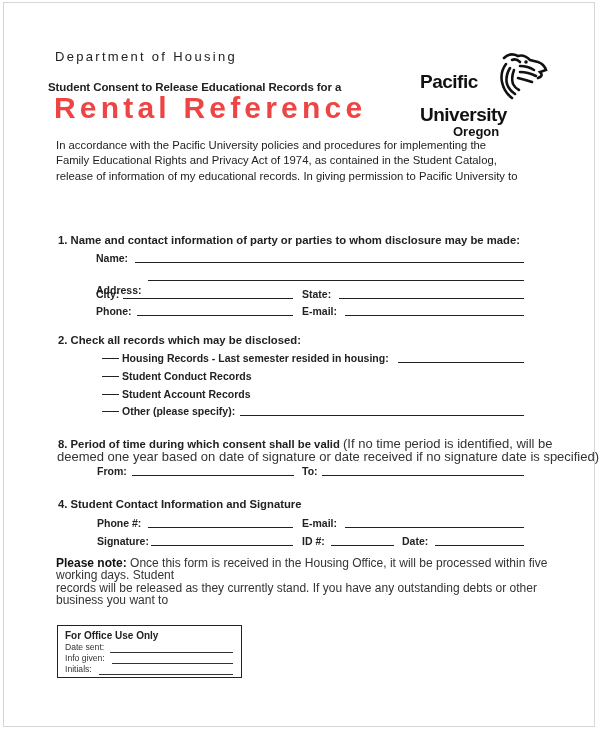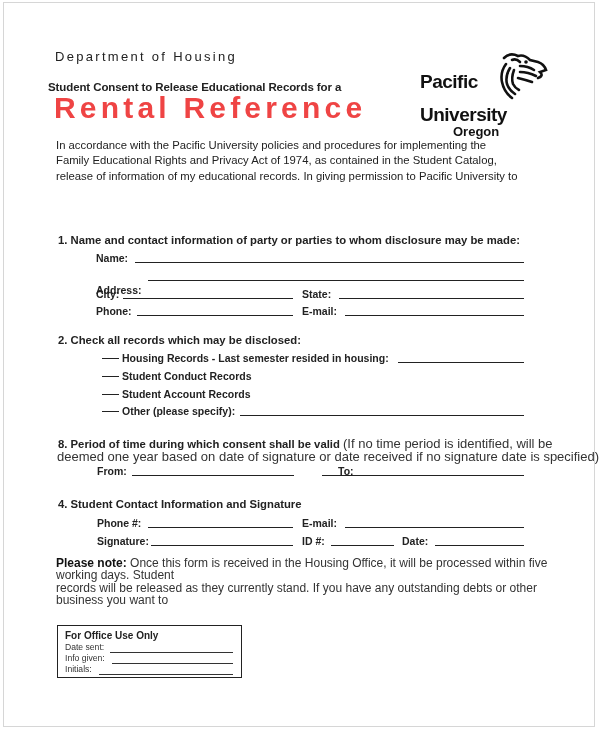--- a/index.html
+++ b/index.html
@@ -111,21 +111,21 @@
 <div class="abs lbl" style="left:102px; top:388px;"><span class="dash"></span><span>Student Account Records</span></div>
 
 <div class="abs lbl" style="left:102px; top:405px;"><span class="dash"></span><span>Other (please specify):</span></div>
 <div class="line" style="left:240px; top:415px; width:284px;"></div>
 
 <div class="abs sec-h" style="left:58px; top:436px;"><span>8. Period of time during which consent shall be valid</span> <span class="small-note">(If no time period is identified, will be</span></div>
 <div class="abs small-note" style="left:57px; top:449px;">deemed one year based on date of signature or date received if no signature date is specified)</div>
 
 <div class="abs lbl" style="left:97px; top:465px;">From:</div>
 <div class="line" style="left:132px; top:475px; width:162px;"></div>
-<div class="abs lbl" style="left:302px; top:465px;margin-left:36px;">To:</div>
+<div class="abs lbl" style="left:302px; top:465px;">To:</div>
 <div class="line" style="left:322px; top:475px; width:202px;"></div>
 
 <div class="abs sec-h" style="left:58px; top:498px;">4. Student Contact Information and Signature</div>
 
 <div class="abs lbl" style="left:97px; top:517px;">Phone #:</div>
 <div class="line" style="left:148px; top:527px; width:145px;"></div>
 <div class="abs lbl" style="left:302px; top:517px;">E-mail:</div>
 <div class="line" style="left:345px; top:527px; width:179px;"></div>
 
 <div class="abs lbl" style="left:97px; top:535px;">Signature:</div>

